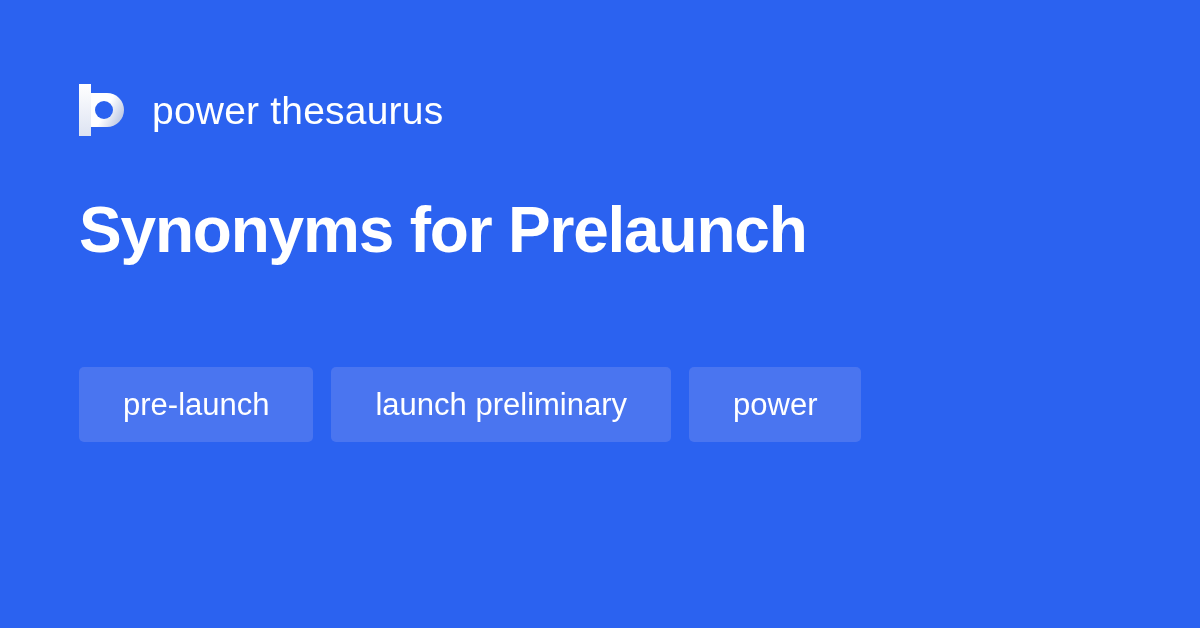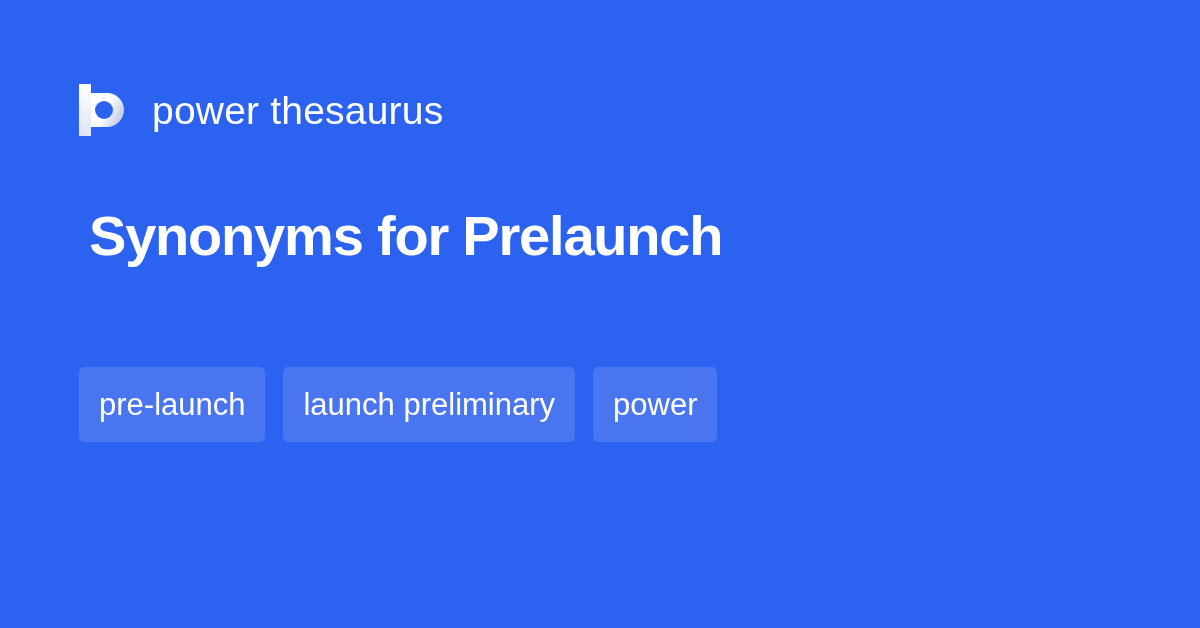--- a/index.html
+++ b/index.html
@@ -45,23 +45,23 @@
     letter-spacing: 0.2px;
     line-height: 1;
     white-space: nowrap;
   }
 
   
   .headline {
     position: absolute;
     left: 79px;
     top: 198px;
-    margin: 10px;
+    margin: 0;
     color: #ffffff;
-    font-size: 56px;
+    font-size: 64px;
     font-weight: bold;
     line-height: 1.0;
     letter-spacing: -1.2px;
     white-space: nowrap;
   }
 
   
   .chips {
     position: absolute;
     left: 79px;
@@ -69,21 +69,21 @@
     width: 1040px;
     display: flex;
     flex-wrap: wrap;
     gap: 18px;
   }
   .chip {
     background: #4a75f0;
     border-radius: 5px;
     height: 75px;
     box-sizing: border-box;
-    padding: 0 20px;
+    padding: 0 44px;
     display: flex;
     align-items: center;
     justify-content: center;
     color: #ffffff;
     font-size: 31px;
     font-weight: 400;
     line-height: 1;
     white-space: nowrap;
   }
 </style>

